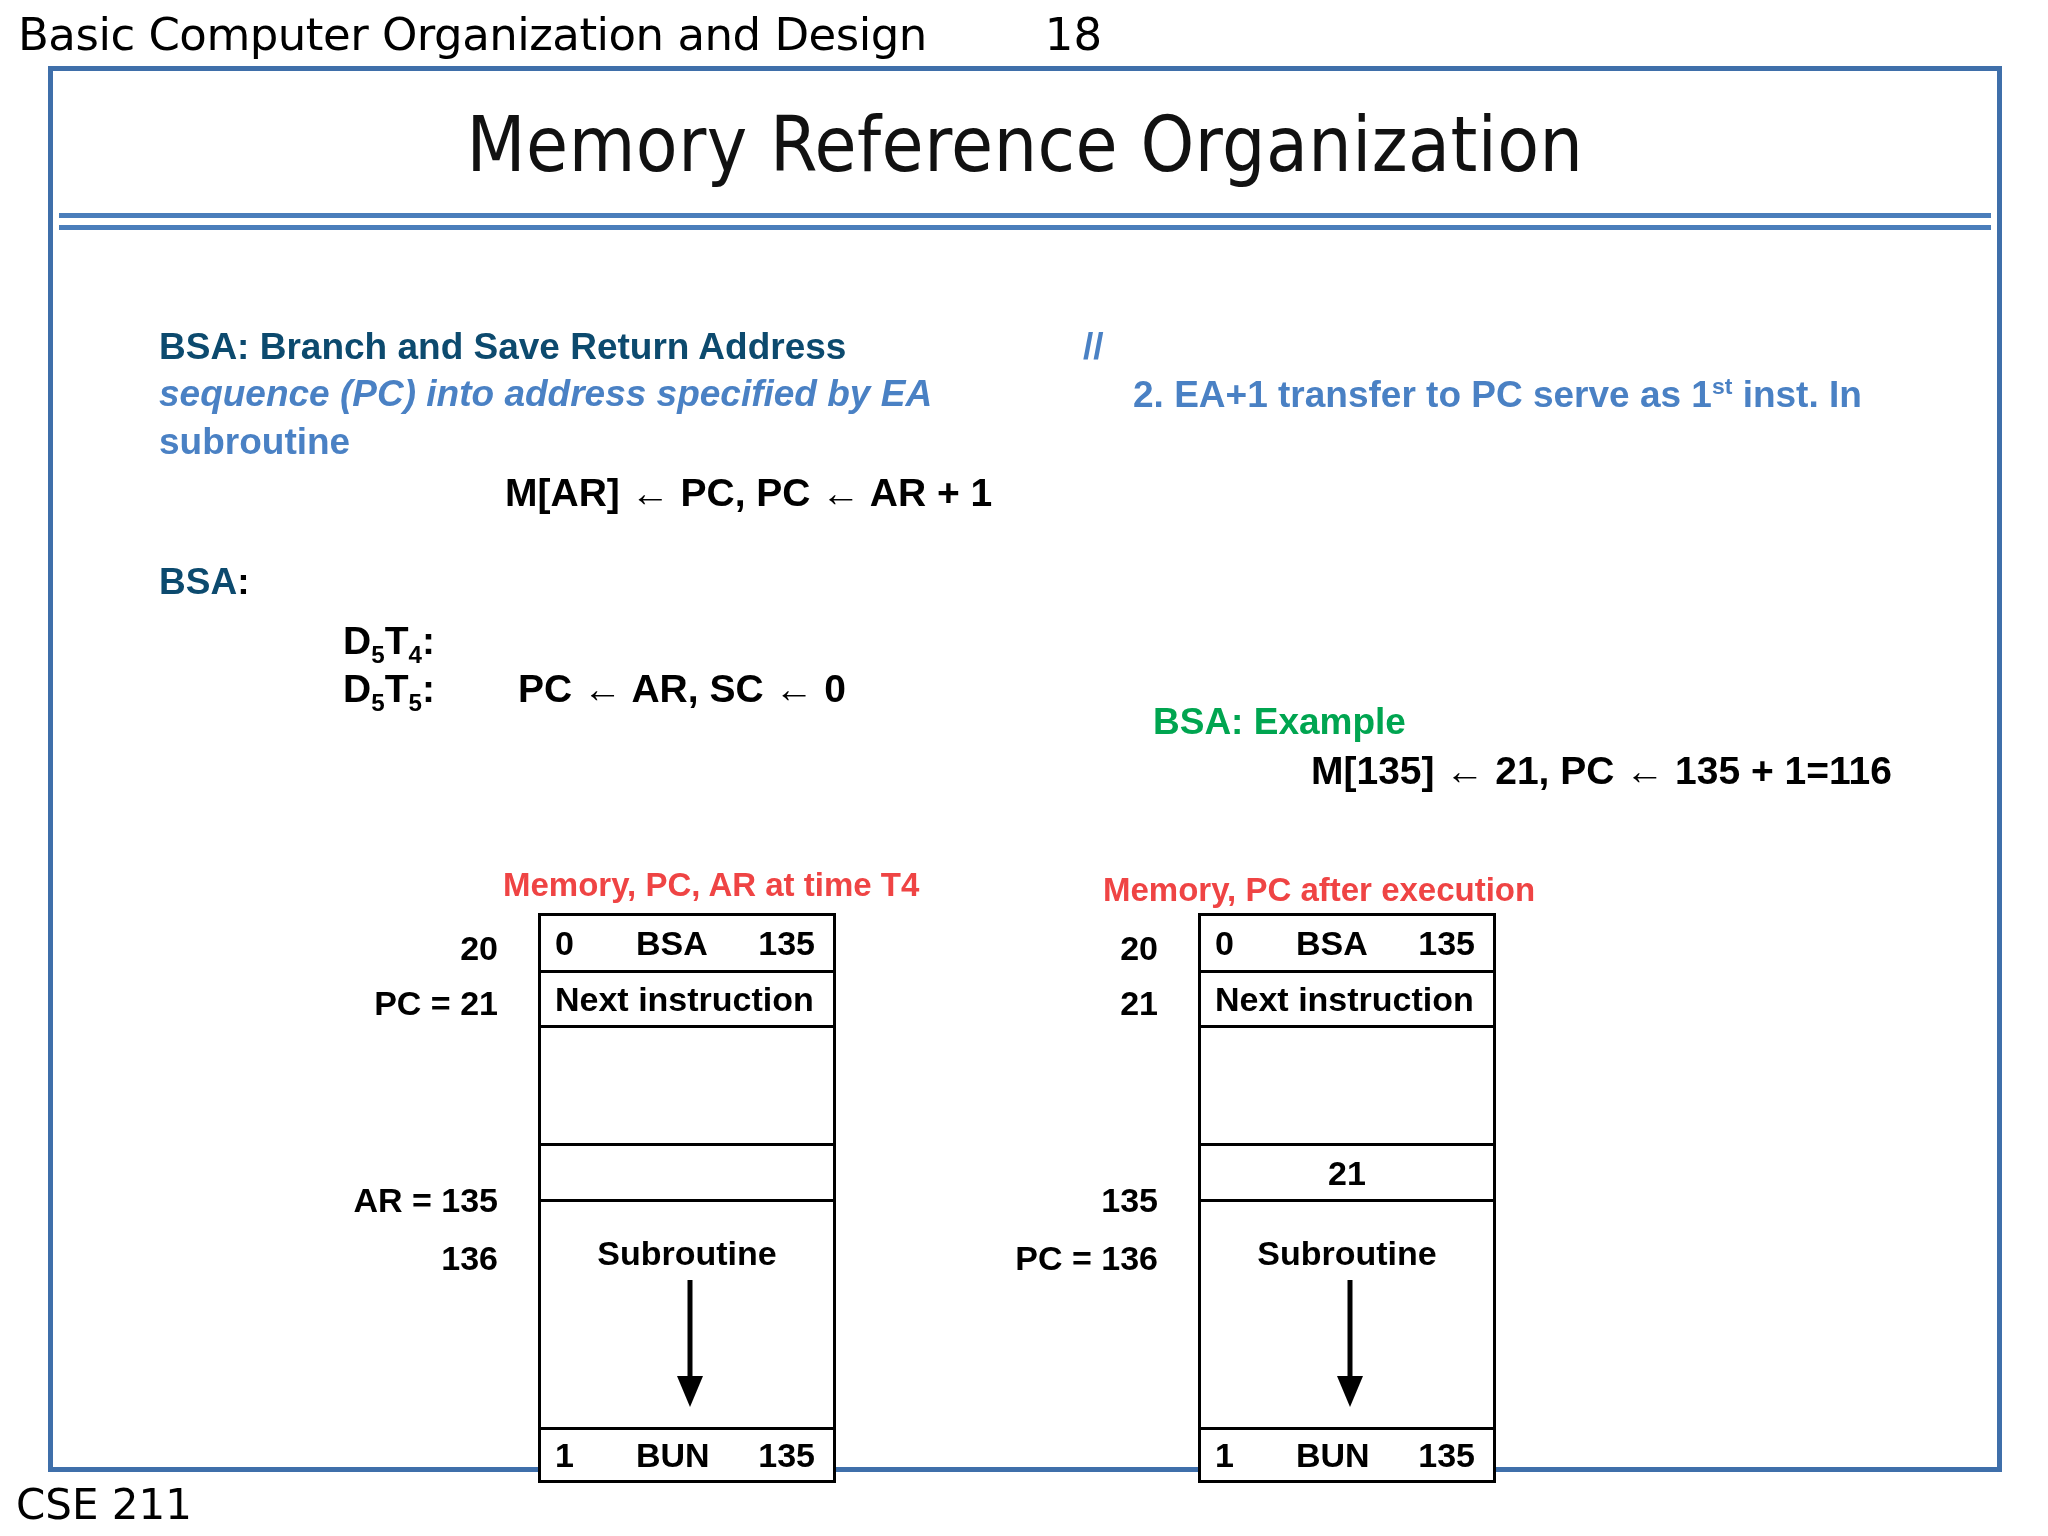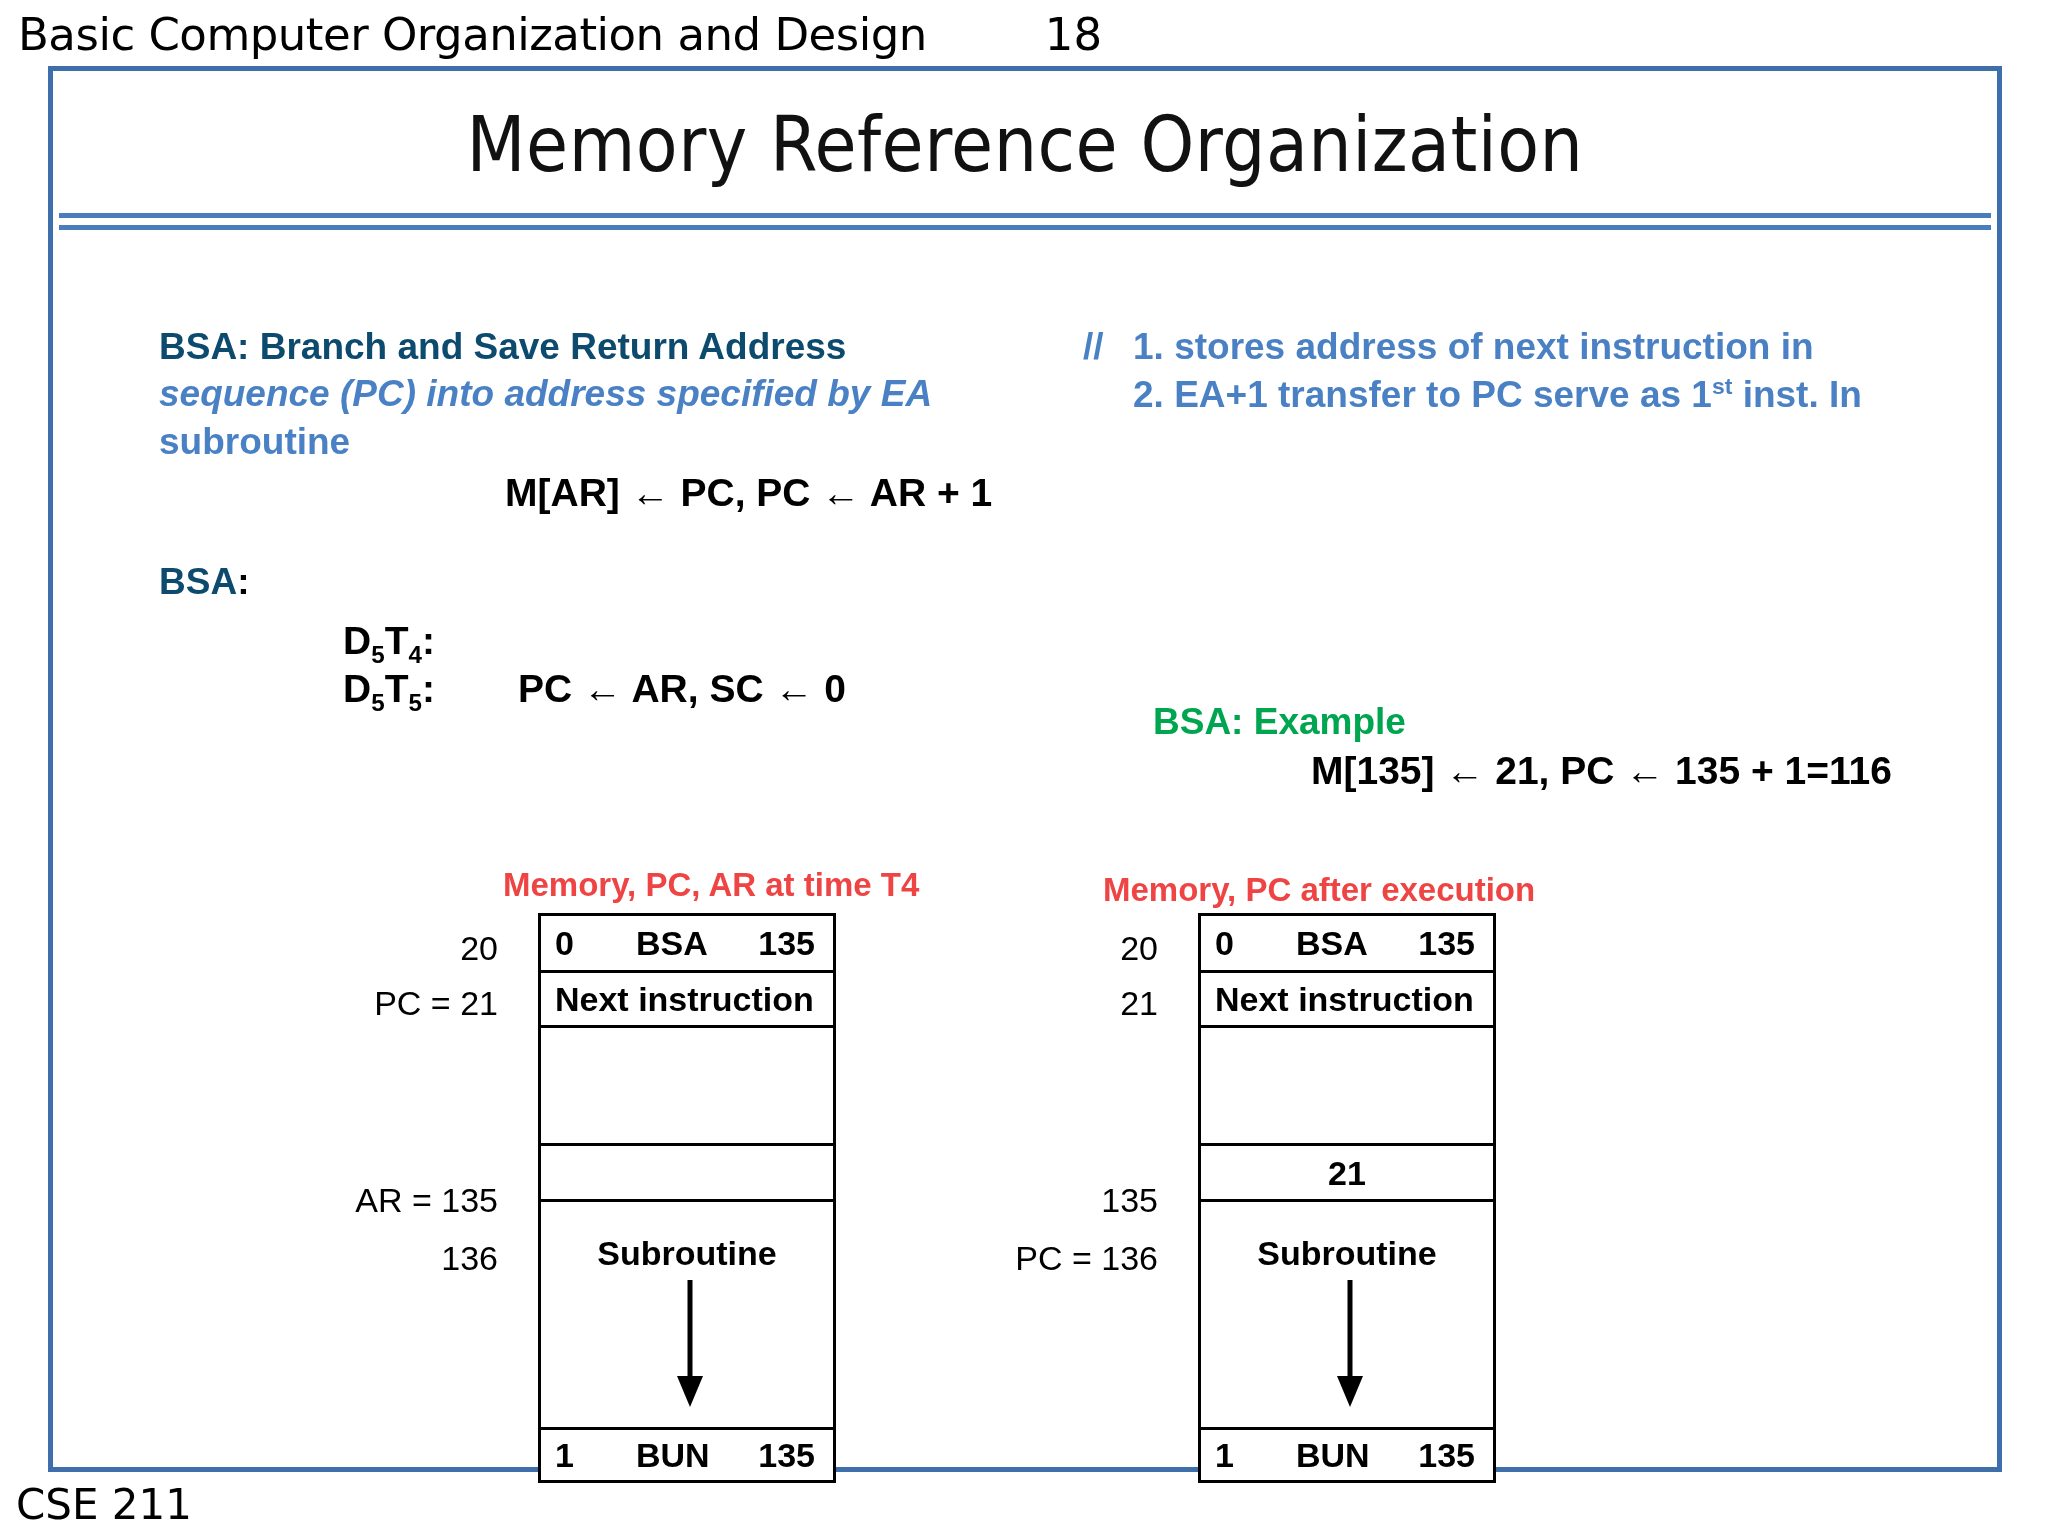--- a/index.html
+++ b/index.html
@@ -163,21 +163,21 @@
   .cell-center {
     position: absolute; left: 0; right: 0; top: 50%;
     transform: translateY(-50%);
     text-align: center;
   }
   .row-label {
     position: absolute;
     white-space: nowrap;
     text-align: right;
     font-family: "Liberation Sans", sans-serif;
-    font-weight: normal;
+    font-weight: bold;
     font-size: 34px;
     color: #000000;
   }
   .down-arrow {
     position: absolute;
     width: 40px;
   }
 
   
   #footer {
@@ -208,21 +208,20 @@
   </div>
 
   <div class="txt t-desc red" style="left:106px; top:255px;">BSA: Branch and Save Return Address</div>
 
   <div class="txt t-desc blue" style="left:106px; top:302px;font-style:italic;">sequence (PC) into address specified by EA</div>
 
   <div class="txt t-desc blue" style="left:106px; top:350px;">subroutine</div>
 
   <div class="txt t-note blue" style="left:1030px; top:255px;">//</div>
 
-  <div class="txt t-note blue" style="left:1080px; top:255px;">1. stores address of next instruction in</div>
 
   <div class="txt t-note blue" style="left:1080px; top:302px;">
     <span>2. EA+1 transfer to PC serve as 1</span><sup>st</sup><span> inst. In</span>
   </div>
 
   <div class="txt t-rtl black" style="left:452px; top:400px;">M[AR] ← PC, PC ← AR + 1</div>
 
   <div class="txt t-desc" style="left:106px; top:490px;">
     <span class="red">BSA</span><span class="black">:</span>
   </div>

